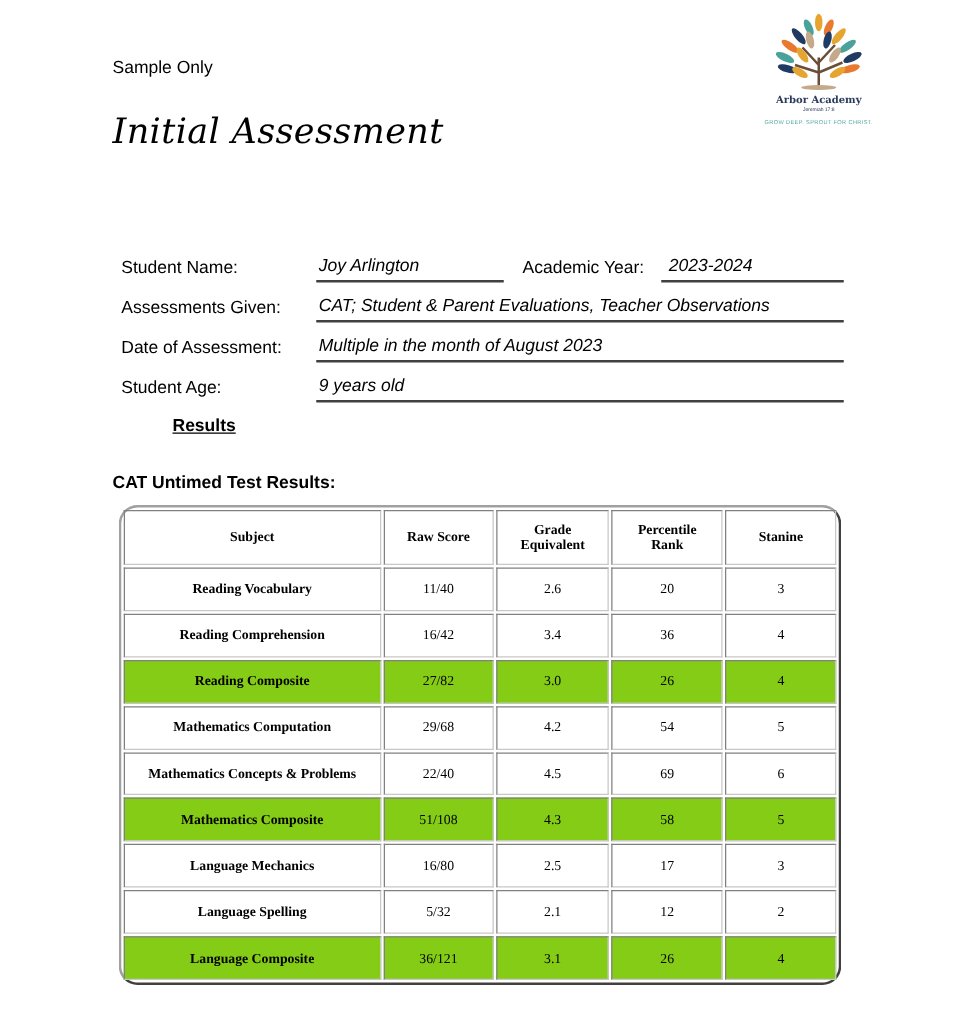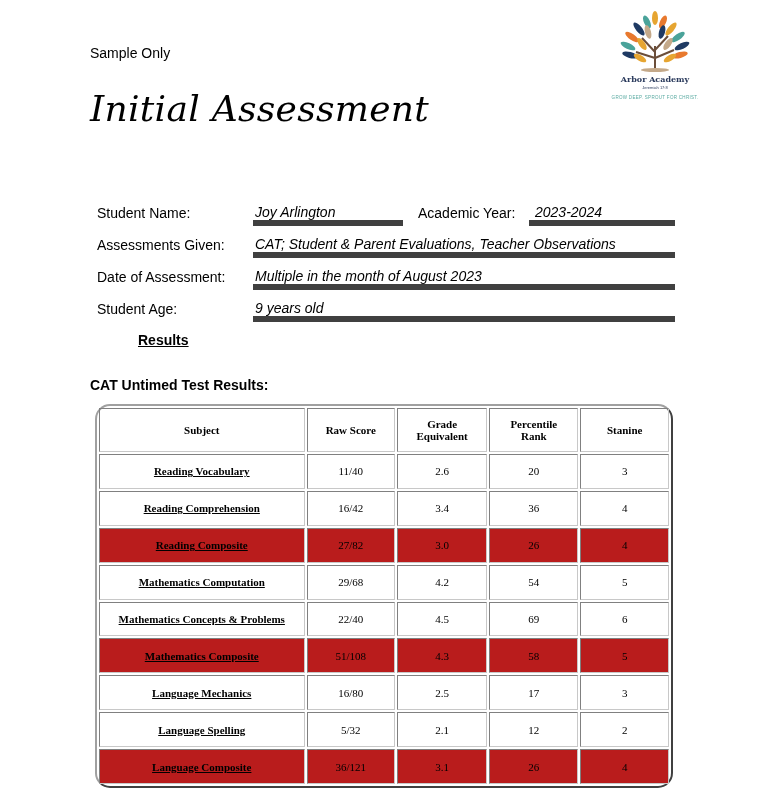--- a/index.html
+++ b/index.html
@@ -1,34 +1,34 @@
 <!DOCTYPE html>
 <html><head>
 <meta charset="utf-8">
 <style>
   html, body { margin: 0; padding: 0; background: #ffffff; }
   body { width: 763px; height: 811px; position: relative; overflow: hidden; font-family: "Liberation Sans", sans-serif; color: #000; }
   .sample { position: absolute; left: 90px; top: 45px; font-size: 14px; }
-  .title { position: absolute; left: 90px; top: 88px; font-family: "DejaVu Serif", serif; font-style: italic; font-size: 36px; letter-spacing: 0.3px; }
+  .title { position: absolute; left: 90px; top: 88px; font-family: "DejaVu Serif", serif; font-style: italic; font-size: 28px; letter-spacing: 0.3px; }
   .logo { position: absolute; left: 606px; top: 8px; width: 98px; height: 96px; }
   .logo .name { position: absolute; left: 0; width: 98px; top: 66px; text-align: center; font-family: "DejaVu Serif", serif; font-size: 8px; font-weight: bold; color: #2a3a5c; }
   .logo .verse { position: absolute; left: 0; width: 98px; top: 77px; text-align: center; font-size: 4px; color: #2a3a5c; }
   .logo .tag { position: absolute; left: 0; width: 98px; top: 87px; text-align: center; font-size: 4.5px; color: #57a9a0; letter-spacing: 0.3px; }
 
   .info-label { position: absolute; font-size: 14px; }
-  .info-value { position: absolute; font-size: 14px; font-style: italic; border-bottom: 6px solid #404040; padding-left: 2px; box-sizing: border-box; height: 26px; line-height: 24px; }
+  .info-value { position: absolute; font-size: 14px; font-style: italic; border-bottom: 2px solid #404040; padding-left: 2px; box-sizing: border-box; height: 26px; line-height: 24px; }
   .results-heading { position: absolute; left: 97px; top: 332px; font-size: 14px; font-weight: bold; text-decoration: underline; padding-left: 41px; }
   .cat-heading { position: absolute; left: 90px; top: 377px; font-size: 14px; font-weight: bold; }
 
   .tbl-wrap { position: absolute; left: 95px; top: 404px; width: 578px; height: 384px; border-top: 2px solid #a0a0a0; border-left: 2px solid #a0a0a0; border-right: 2px solid #404040; border-bottom: 2px solid #404040; box-sizing: border-box; border-radius: 15px; }
   table { border-collapse: separate; border-spacing: 2px; width: 100%; height: 100%; font-family: "Liberation Serif", serif; font-size: 11px; }
   td, th { border: 1px solid #808080; border-right-color: #c8c8c8; border-bottom-color: #c8c8c8; text-align: center; padding: 0; }
   th { font-weight: bold; height: 42px; }
-  td.subj { font-weight: bold; text-decoration: underline; }
-  tr.composite td { background: #b91c1c; }
+  td.subj { font-weight: bold; }
+  tr.composite td { background: #84cc16; }
   tr.body td { height: 26px; }
 </style>
 </head>
 <body>
 
 <div class="sample">Sample Only</div>
 <div class="title">Initial Assessment</div>
 
 <div class="logo">
   <svg width="98" height="66" viewBox="0 0 98 66" style="position:absolute;left:0;top:0;">

